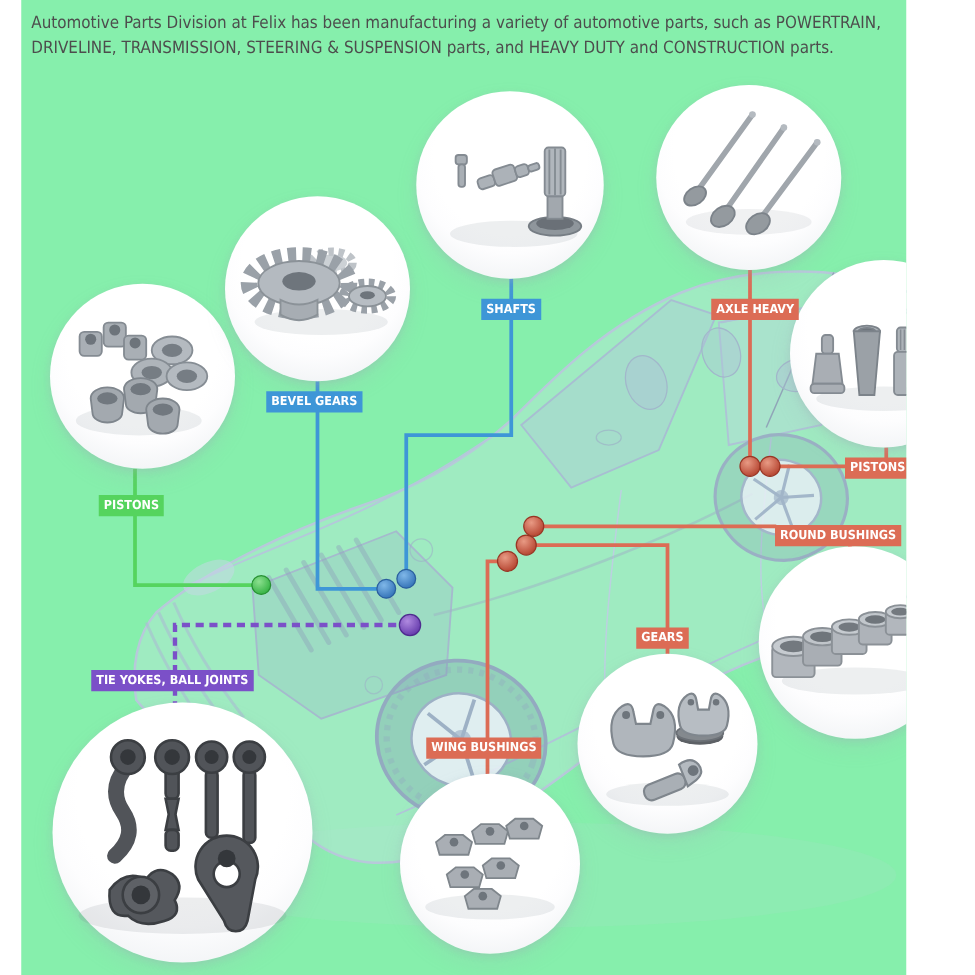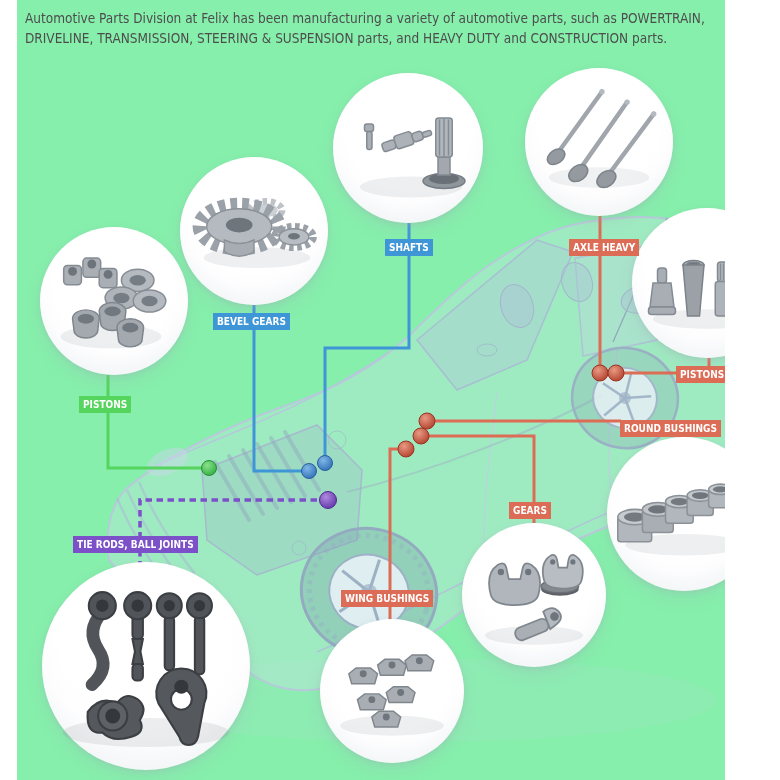--- a/index.html
+++ b/index.html
@@ -420,15 +420,15 @@
   </div>
 
   <div class="plabel green" style="left:62px;  top:396px;">PISTONS</div>
   <div class="plabel blue" style="left:196px; top:313px;text-align:right;">BEVEL GEARS</div>
   <div class="plabel blue" style="left:368px; top:239px;">SHAFTS</div>
   <div class="plabel red" style="left:552px; top:239px;">AXLE HEAVY</div>
   <div class="plabel red" style="left:659px; top:366px;">PISTONS</div>
   <div class="plabel red" style="left:603px; top:420px;text-align:right;">ROUND BUSHINGS</div>
   <div class="plabel red" style="left:492px; top:502px;">GEARS</div>
   <div class="plabel red" style="left:324px; top:590px;">WING BUSHINGS</div>
-  <div class="plabel purple" style="left:56px;  top:536px;">TIE RODS, BALL JOINTS</div>
+  <div class="plabel purple" style="left:56px;  top:536px;">TIE YOKES, BALL JOINTS</div>
 
 </div>
 
 </body></html>

